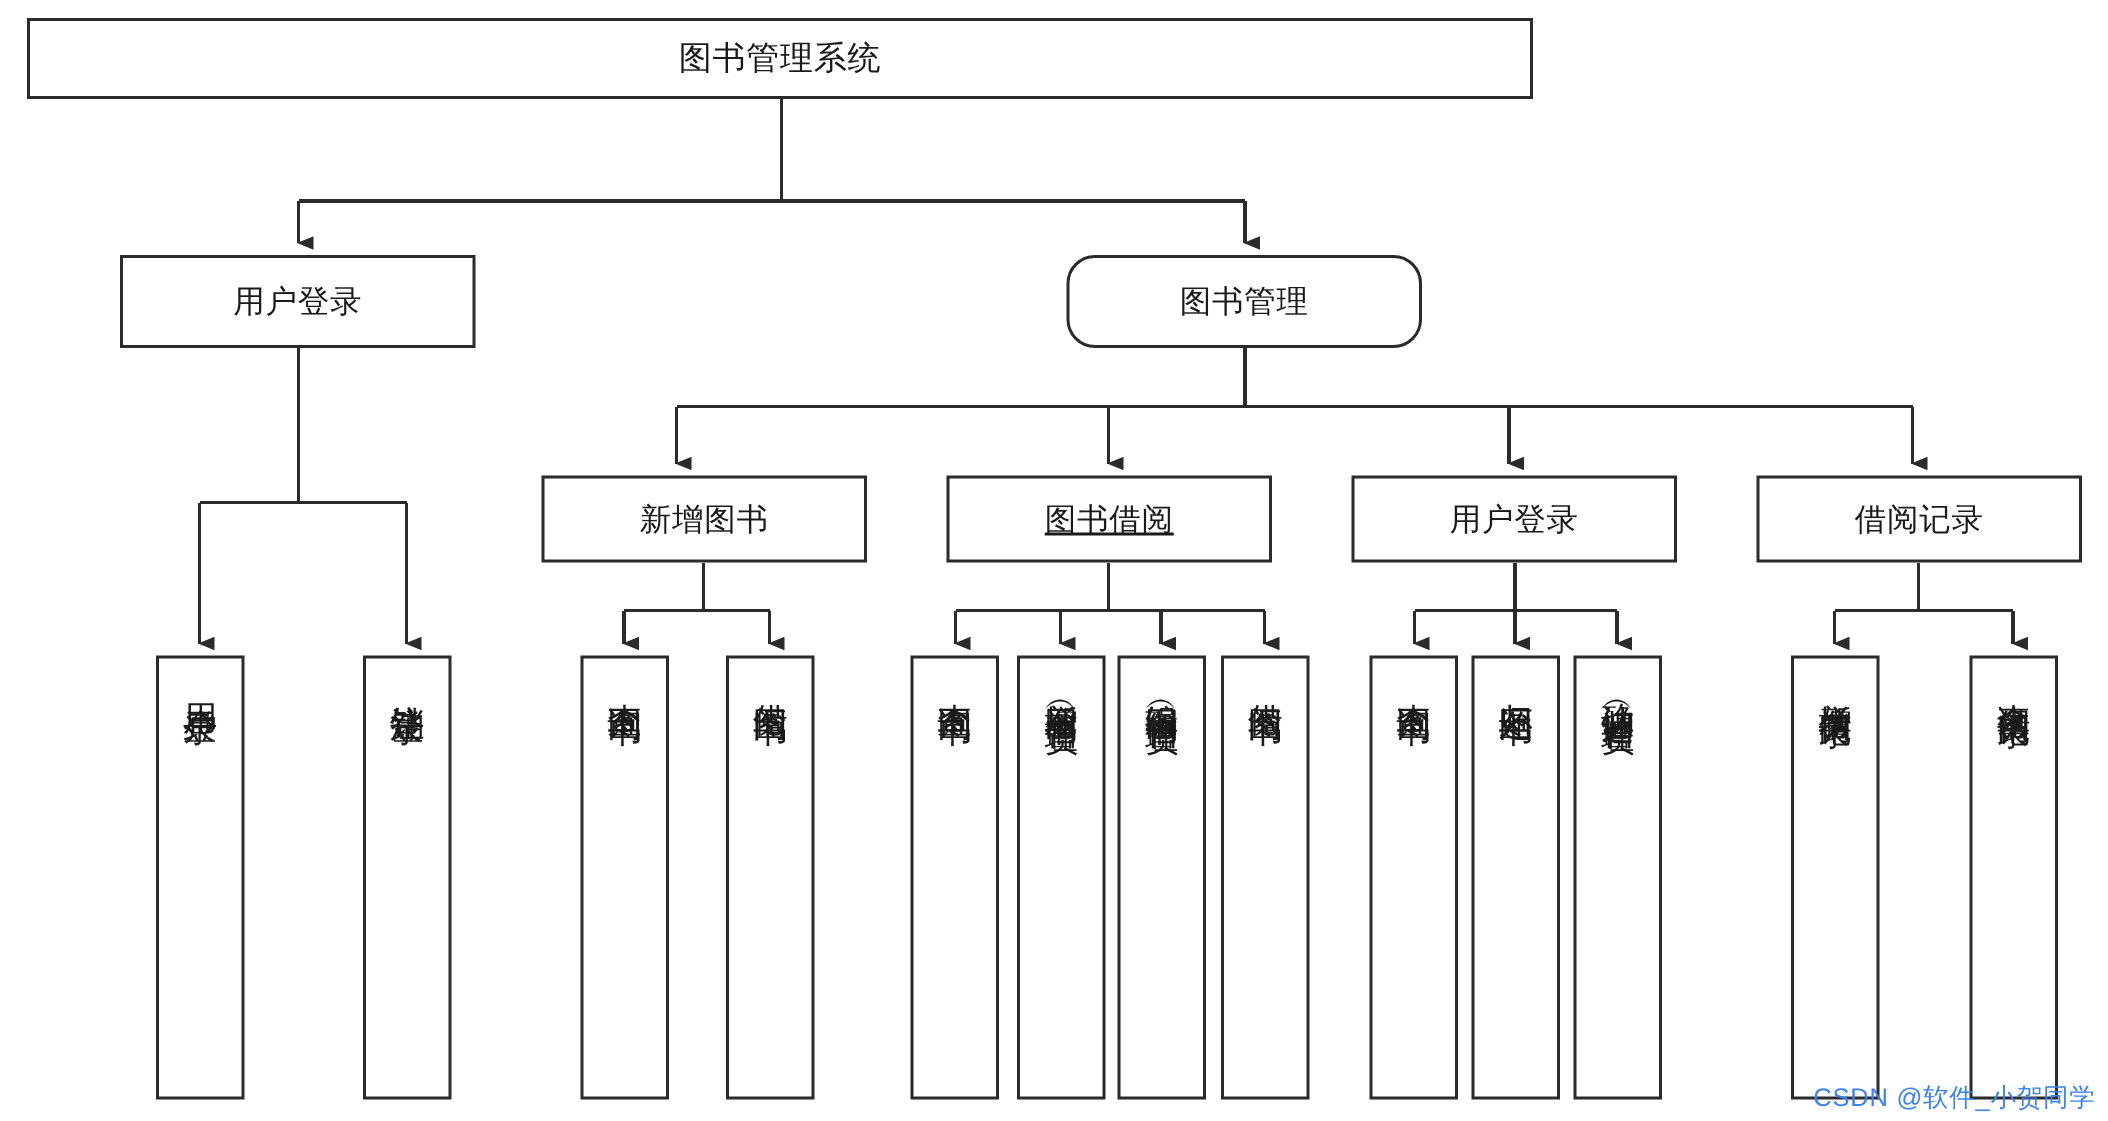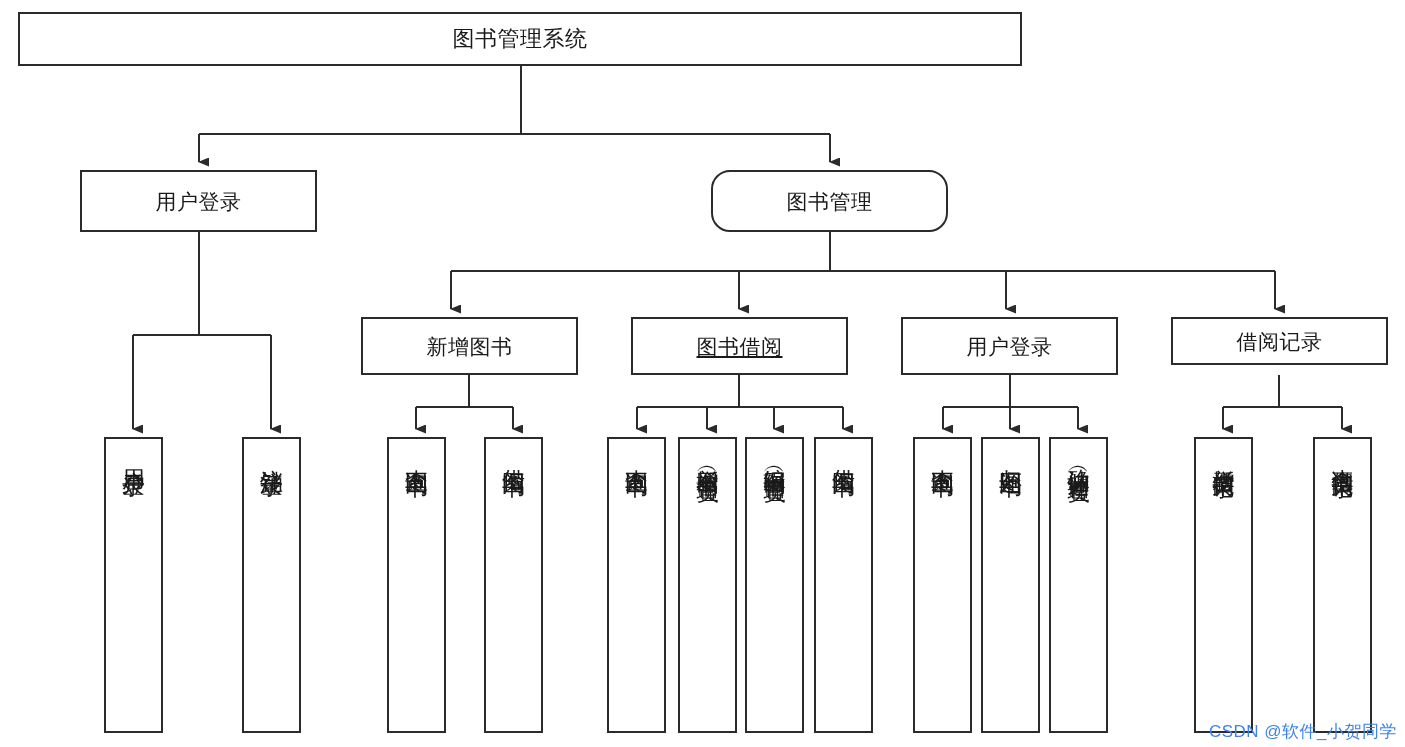--- a/index.html
+++ b/index.html
@@ -126,21 +126,21 @@
 
   <div class="node h-node" style="left:361px;top:317px;width:217px;height:58px;">
     <span class="lbl">新增图书</span>
   </div>
   <div class="node h-node" style="left:631px;top:317px;width:217px;height:58px;text-decoration:underline;">
     <span class="lbl">图书借阅</span>
   </div>
   <div class="node h-node" style="left:901px;top:317px;width:217px;height:58px;">
     <span class="lbl">用户登录</span>
   </div>
-  <div class="node h-node" style="left:1171px;top:317px;width:217px;height:48px;">
+  <div class="node h-node" style="left:1171px;top:317px;width:217px;height:58px;">
     <span class="lbl">借阅记录</span>
   </div>
 
   <div class="node v-node" style="left:104px;top:437px;width:59px;height:296px;">
     <span class="lbl">用户登录</span>
   </div>
   <div class="node v-node" style="left:242px;top:437px;width:59px;height:296px;">
     <span class="lbl">注销登录</span>
   </div>
 

